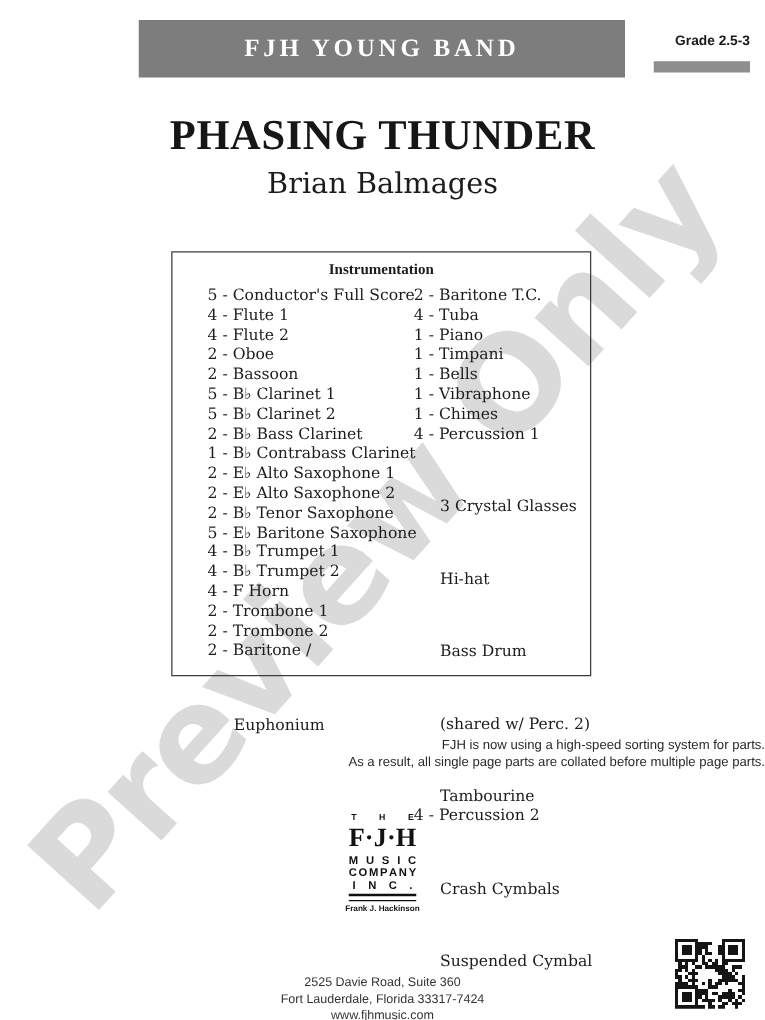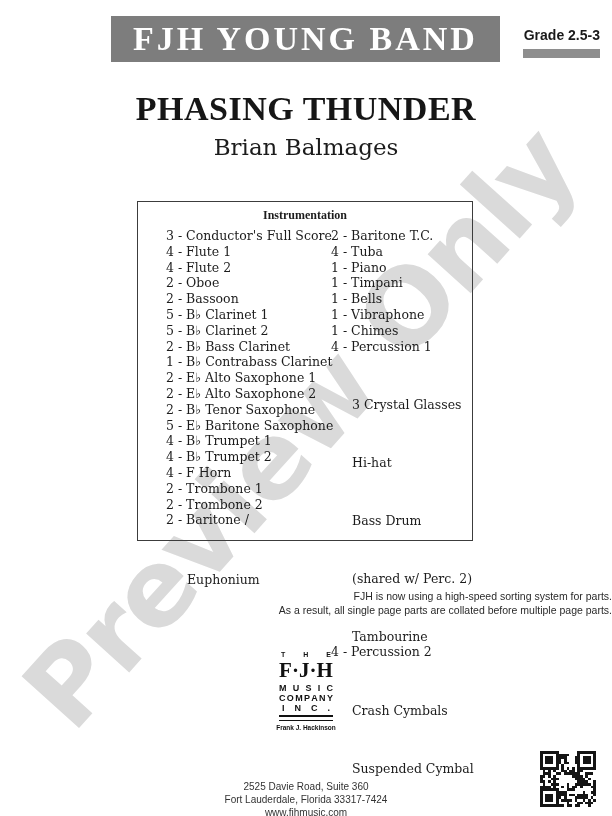--- a/index.html
+++ b/index.html
@@ -14,26 +14,26 @@
     transform:translate(-50%,-50%) rotate(-48deg);
     font-family:"DejaVu Sans",sans-serif;font-weight:bold;
     font-size:106px;letter-spacing:-2px;color:#dadada;
     white-space:nowrap;z-index:0;user-select:none;
   }
   .layer{position:absolute;inset:0;z-index:1;}
   
   .banner{
     position:absolute;left:111px;top:16px;width:389px;height:46px;
     background:#7d7d7d;color:#ffffff;text-align:center;line-height:46px;
-    font-family:"Liberation Serif",serif;font-weight:bold;font-size:34px;
+    font-family:"Liberation Serif",serif;font-weight:bold;font-size:20px;
     letter-spacing:3px;
   }
   .grade-label{
     position:absolute;right:12px;top:27px;
-    font-family:"Liberation Sans",sans-serif;font-weight:bold;font-size:14px;
+    font-family:"Liberation Sans",sans-serif;font-weight:bold;font-size:11px;
     color:#1a1a1a;
   }
   .grade-bar{position:absolute;right:12px;top:49px;width:77px;height:9px;background:#8e8e8e;}
   
   .title{
     position:absolute;left:0;right:0;top:90px;text-align:center;
     font-family:"Liberation Serif",serif;font-weight:bold;font-size:34px;
     letter-spacing:0.5px;color:#161616;
   }
   .composer{
@@ -98,21 +98,21 @@
     <div class="grade-bar"></div>
 
     <div class="title">PHASING THUNDER</div>
     <div class="composer">Brian Balmages</div>
 
     <div class="inst-box">
       <div class="inst-heading">Instrumentation</div>
 
       <div class="inst-col col-left">
 
-      <div class="inst-item"><span>3 - Conductor's Full Score</span></div>
+      <div class="inst-item"><span>5 - Conductor's Full Score</span></div>
           <div class="inst-item"><span>4 - Flute 1</span></div>
           <div class="inst-item"><span>4 - Flute 2</span></div>
           <div class="inst-item"><span>2 - Oboe</span></div>
           <div class="inst-item"><span>2 - Bassoon</span></div>
           <div class="inst-item"><span>5 - B♭ Clarinet 1</span></div>
           <div class="inst-item"><span>5 - B♭ Clarinet 2</span></div>
           <div class="inst-item"><span>2 - B♭ Bass Clarinet</span></div>
           <div class="inst-item"><span>1 - B♭ Contrabass Clarinet</span></div>
           <div class="inst-item"><span>2 - E♭ Alto Saxophone 1</span></div>
           <div class="inst-item"><span>2 - E♭ Alto Saxophone 2</span></div>

